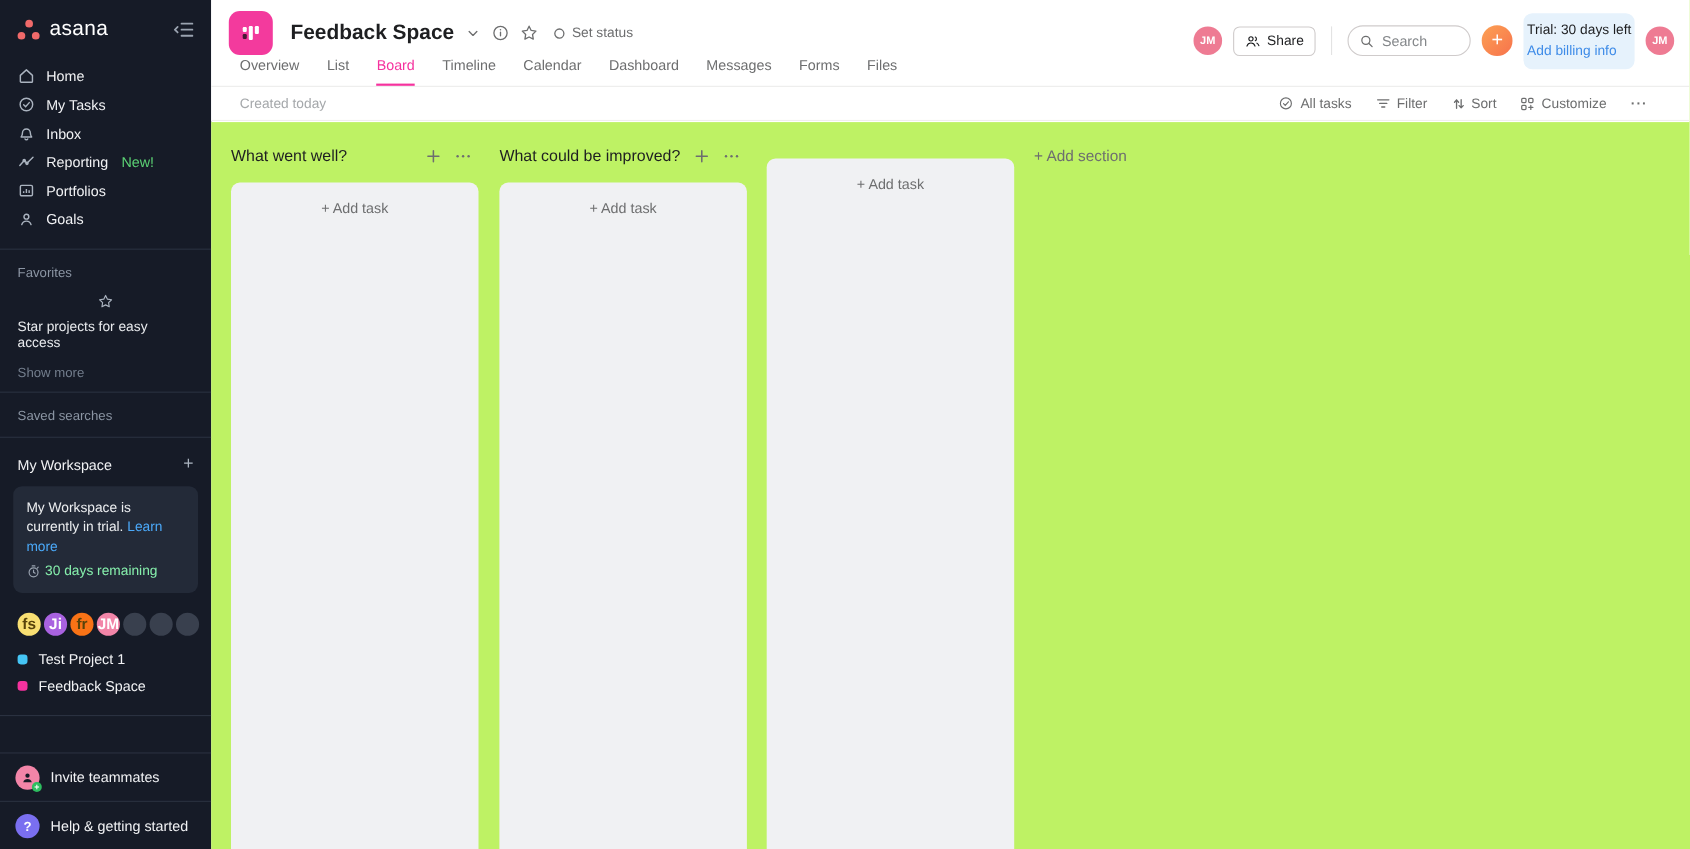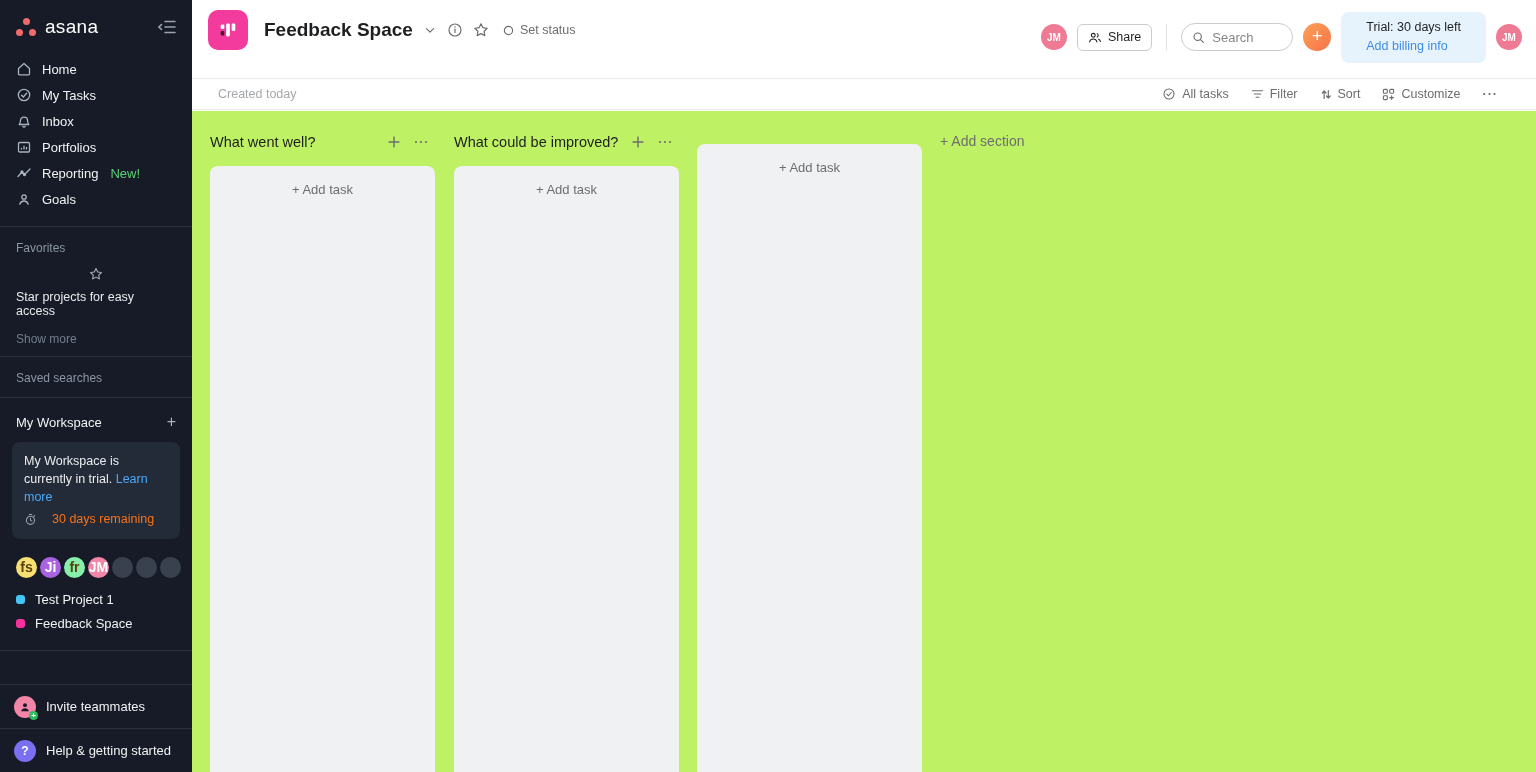--- a/index.html
+++ b/index.html
@@ -30,21 +30,21 @@
   .sb-label { color:#8b95a3; font-size:12px; margin-bottom:12px; }
   .sb-hint { display:flex; align-items:center; gap:9px; color:#e8eaed; font-size:12.5px; margin-bottom:14px;flex-direction:column; }
   .sb-hint svg { color:#aab3bf; }
   .show-more { color:#737e8d; font-size:12px; cursor:pointer; }
   .ws-row { display:flex; align-items:center; justify-content:space-between; padding:6px 16px 2px; }
   .ws-name { font-size:13px; color:#f1f2f4; cursor:pointer; }
   .ws-plus { color:#aab3bf; font-size:16px; cursor:pointer; line-height:1; }
 
   .trial-card { margin:10px 12px 4px; background:#232a38; border-radius:8px; padding:10px 12px; font-size:12.5px; line-height:1.45; }
   .trial-card .link { color:#4ba9f9; cursor:pointer; }
-  .trial-remaining { display:flex; align-items:center; gap:15px; color:#f97316; margin-top:4px; }
+  .trial-remaining { display:flex; align-items:center; gap:4px; color:#86efac; margin-top:4px; }
   .trial-remaining svg { color:#9aa3b0; }
 
   .member-row { display:flex; align-items:center; gap:3px; padding:14px 16px 4px; }
   .avatar-s { width:21px; height:21px; border-radius:50%; display:flex; align-items:center; justify-content:center;
               font-size:14px; font-weight:700; color:#fff; flex:0 0 auto; }
   .avatar-empty { background:#39404e; }
   .proj-row { display:flex; align-items:center; gap:10px; height:24px; padding:0 16px; cursor:pointer; color:#f1f2f4; font-size:13px; }
   .proj-dot { width:9px; height:9px; border-radius:3px; flex:0 0 auto; }
   .proj-list { padding:6px 0 8px; }
 
@@ -73,21 +73,21 @@
   .avatar-m { width:26px; height:26px; border-radius:50%; background:#ee7b93; color:#fff; font-size:10px; font-weight:700;
               display:flex; align-items:center; justify-content:center; cursor:pointer; }
   .share-btn { display:flex; align-items:center; gap:6px; border:1px solid #cfcbcb; border-radius:6px; height:27px; padding:0 10px;
                font-size:12.5px; color:#1e1f21; cursor:pointer; background:#fff; }
   .v-div { width:1px; height:26px; background:#e3e3e3; margin:0 4px; }
   .search-box { display:flex; align-items:center; gap:7px; width:112px; height:28px; border:1px solid #cfcbcb; border-radius:14px; padding:0 10px; color:#6d6e6f; }
   .search-box input { border:none; outline:none; width:70px; font-size:13px; font-family:"Liberation Sans",sans-serif; color:#1e1f21; background:transparent; }
   .search-box input::placeholder { color:#84878a; }
   .omni-btn { width:28px; height:28px; border-radius:50%; background:linear-gradient(135deg,#fca154,#f7724c); color:#fff;
               font-size:18px; line-height:26px; text-align:center; cursor:pointer; font-weight:400; }
-  .trial-badge { background:#e6f2fc; border-radius:8px; padding:6px 25px; font-size:12.5px; line-height:1.55; cursor:default; }
+  .trial-badge { background:#e6f2fc; border-radius:8px; padding:6px 3px; font-size:12.5px; line-height:1.55; cursor:default; }
   .trial-badge .bill-link { color:#3f8ce8; cursor:pointer; }
 
   .toolbar { position:relative; height:31px; background:#fff; border-bottom:1px solid #f0eeed; display:flex; align-items:center; }
   .tb-left { margin-left:26px; color:#a5a8ab; font-size:12.5px; }
   .tb-right { margin-left:auto; margin-right:38px; display:flex; align-items:center; gap:22px; }
   .tb-item { display:flex; align-items:center; gap:6px; color:#6d6e6f; font-size:12.5px; cursor:pointer; }
   .tb-item svg { color:#6d6e6f; }
 
   .board { position:absolute; top:111px; left:0; right:0; bottom:0; background:#bef264; overflow:hidden; }
   .col { position:absolute; width:225px; top:20px; }
@@ -140,34 +140,34 @@
         <span>My Tasks</span>
       </div>
       <div class="nav-item">
         <svg width="16" height="16" viewBox="0 0 16 16" fill="none" stroke="currentColor" stroke-width="1.3" stroke-linecap="round" stroke-linejoin="round">
             <path d="M3.2 11.5c.8-.9 1.2-2 1.2-3.6 0-2 1.5-3.7 3.6-3.7s3.6 1.7 3.6 3.7c0 1.6.4 2.7 1.2 3.6z"></path>
             <path d="M6.8 13.3a1.3 1.3 0 0 0 2.4 0"></path>
           </svg>
         <span>Inbox</span>
       </div>
       <div class="nav-item">
-        <svg width="16" height="16" viewBox="0 0 16 16" fill="none" stroke="currentColor" stroke-width="1.3" stroke-linejoin="round">
-            <rect x="2.5" y="3.5" width="11" height="9.5" rx="1.2"></rect>
-            <path d="M5.5 10.5V8.8M8 10.5V6.8M10.5 10.5V8"></path>
-          </svg>
-        <span>Portfolios</span>
-      </div>
-      <div class="nav-item">
         <svg width="16" height="16" viewBox="0 0 16 16" fill="none" stroke="currentColor" stroke-width="1.3" stroke-linecap="round" stroke-linejoin="round">
             <path d="M2 11.5 6 7l2.5 2.5L14 4"></path>
             <circle cx="6" cy="7" r="1" fill="currentColor"></circle>
             <circle cx="8.5" cy="9.5" r="1" fill="currentColor"></circle>
           </svg>
         <span>Reporting</span>
         <span class="badge-new">New!</span>
+      </div>
+      <div class="nav-item">
+        <svg width="16" height="16" viewBox="0 0 16 16" fill="none" stroke="currentColor" stroke-width="1.3" stroke-linejoin="round">
+            <rect x="2.5" y="3.5" width="11" height="9.5" rx="1.2"></rect>
+            <path d="M5.5 10.5V8.8M8 10.5V6.8M10.5 10.5V8"></path>
+          </svg>
+        <span>Portfolios</span>
       </div>
       <div class="nav-item">
         <svg width="16" height="16" viewBox="0 0 16 16" fill="none" stroke="currentColor" stroke-width="1.3" stroke-linecap="round" stroke-linejoin="round">
             <circle cx="8" cy="6" r="2.2"></circle>
             <path d="M3.8 13.2c.6-2 2.2-3.2 4.2-3.2s3.6 1.2 4.2 3.2"></path>
           </svg>
         <span>Goals</span>
       </div>
     </div>
 
@@ -205,21 +205,21 @@
             <circle cx="8" cy="9" r="5"></circle>
             <path d="M8 6.5V9l1.8 1M6.5 1.8h3M12.2 4.2l1-1"></path>
           </svg>
         <span>30 days remaining</span>
       </div>
     </div>
 
     <div class="member-row">
       <span class="avatar-s" style="background: rgb(248, 223, 114); color: rgb(87, 67, 10);">fs</span>
       <span class="avatar-s" style="background: rgb(169, 98, 224); color: rgb(255, 255, 255);">Ji</span>
-      <span class="avatar-s" style="background: #86efac; color: rgb(87, 67, 10);">fr</span>
+      <span class="avatar-s" style="background: #f97316; color: rgb(87, 67, 10);">fr</span>
       <span class="avatar-s" style="background: rgb(242, 133, 168); color: rgb(255, 255, 255);">JM</span>
       <span class="avatar-s avatar-empty"></span>
       <span class="avatar-s avatar-empty"></span>
       <span class="avatar-s avatar-empty"></span>
     </div>
 
     <div class="proj-list">
       <div class="proj-row">
         <span class="proj-dot" style="background: rgb(69, 197, 245);"></span>
         <span>Test Project 1</span>
@@ -281,20 +281,31 @@
             </svg>
         </span>
         <span class="set-status" style="margin-left:4px;">
           <svg width="11" height="11" viewBox="0 0 12 12" fill="none" stroke="currentColor" stroke-width="1.3">
               <circle cx="6" cy="6" r="4.5"></circle>
             </svg>
           <span>Set status</span>
         </span>
       </div>
 
+      <div class="tabs">
+        <span class="tab">Overview</span>
+        <span class="tab">List</span>
+        <span class="tab active">Board</span>
+        <span class="tab">Timeline</span>
+        <span class="tab">Calendar</span>
+        <span class="tab">Dashboard</span>
+        <span class="tab">Messages</span>
+        <span class="tab">Forms</span>
+        <span class="tab">Files</span>
+      </div>
 
       <div class="ph-right">
         <span class="avatar-m">JM</span>
         <button class="share-btn">
           <svg width="14" height="13" viewBox="0 0 16 14" fill="none" stroke="currentColor" stroke-width="1.2" stroke-linecap="round">
               <circle cx="6" cy="4.5" r="2.2"></circle>
               <path d="M1.8 12c.6-2 2.2-3.2 4.2-3.2s3.6 1.2 4.2 3.2"></path>
               <path d="M10.5 2.6a2.2 2.2 0 0 1 0 3.9M12.2 9c1 .5 1.7 1.4 2 2.6"></path>
             </svg>
           <span>Share</span>

